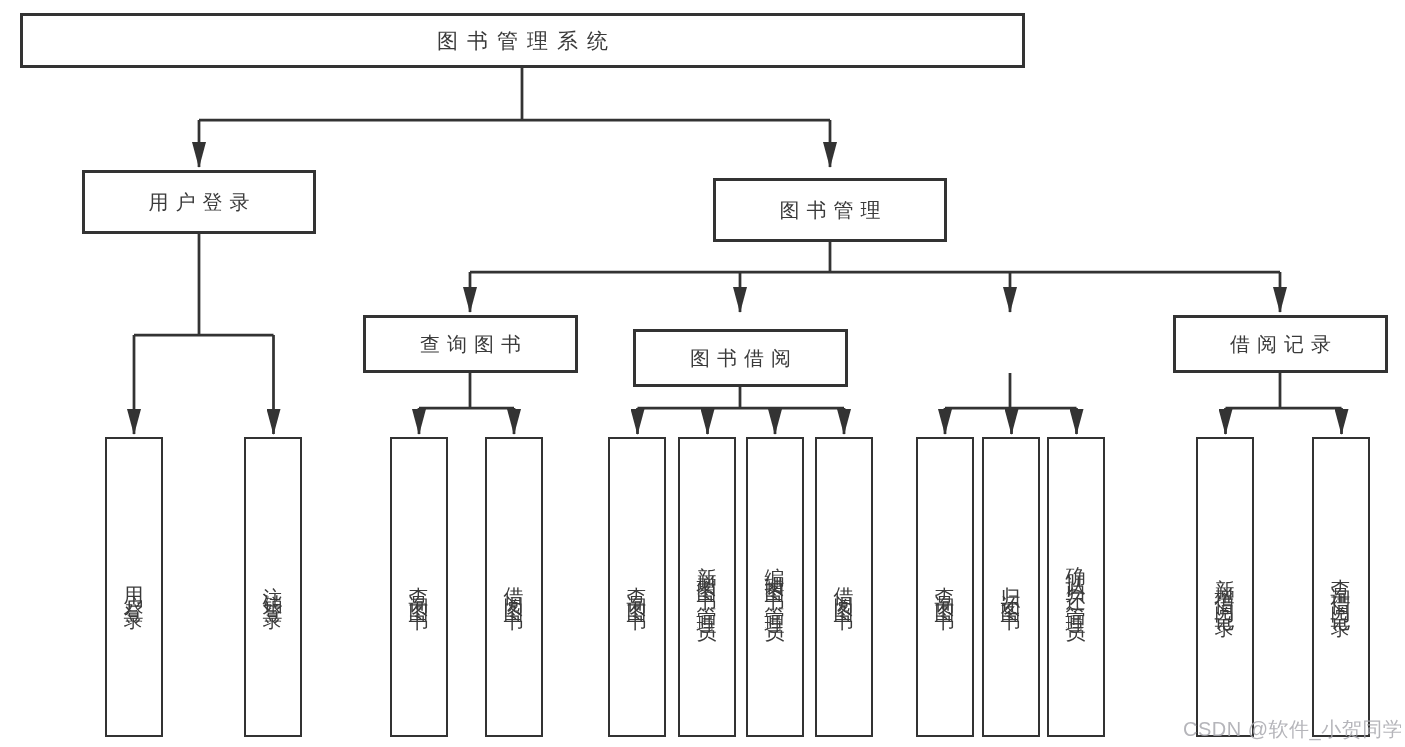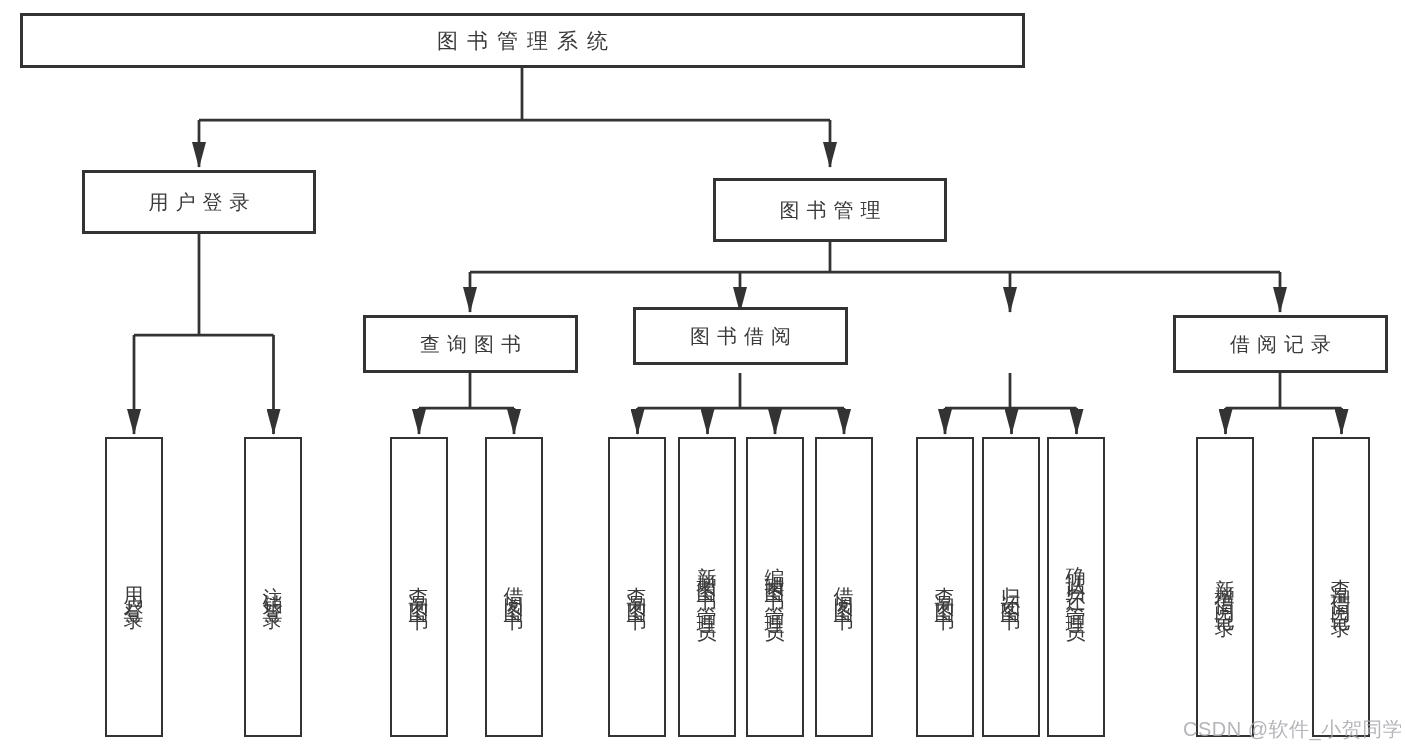--- a/index.html
+++ b/index.html
@@ -103,21 +103,21 @@
   <div class="box l2" style="left:82px;top:170px;width:234px;height:64px">
     <span>用户登录</span>
   </div>
   <div class="box l2" style="left:713px;top:178px;width:234px;height:64px">
     <span>图书管理</span>
   </div>
 
   <div class="box l3" style="left:363px;top:315px;width:215px;height:58px">
     <span>查询图书</span>
   </div>
-  <div class="box l3" style="left:633px;top:307px;width:215px;height:58px">
+  <div class="box l3" style="left:633px;top:329px;width:215px;height:58px">
     <span>图书借阅</span>
   </div>
   <div class="box l3" style="left:1173px;top:315px;width:215px;height:58px">
     <span>借阅记录</span>
   </div>
 
   <div class="box leaf" style="left:105px;top:437px;width:58px;height:300px">
     <span>用户登录</span>
   </div>
   <div class="box leaf" style="left:244px;top:437px;width:58px;height:300px">

